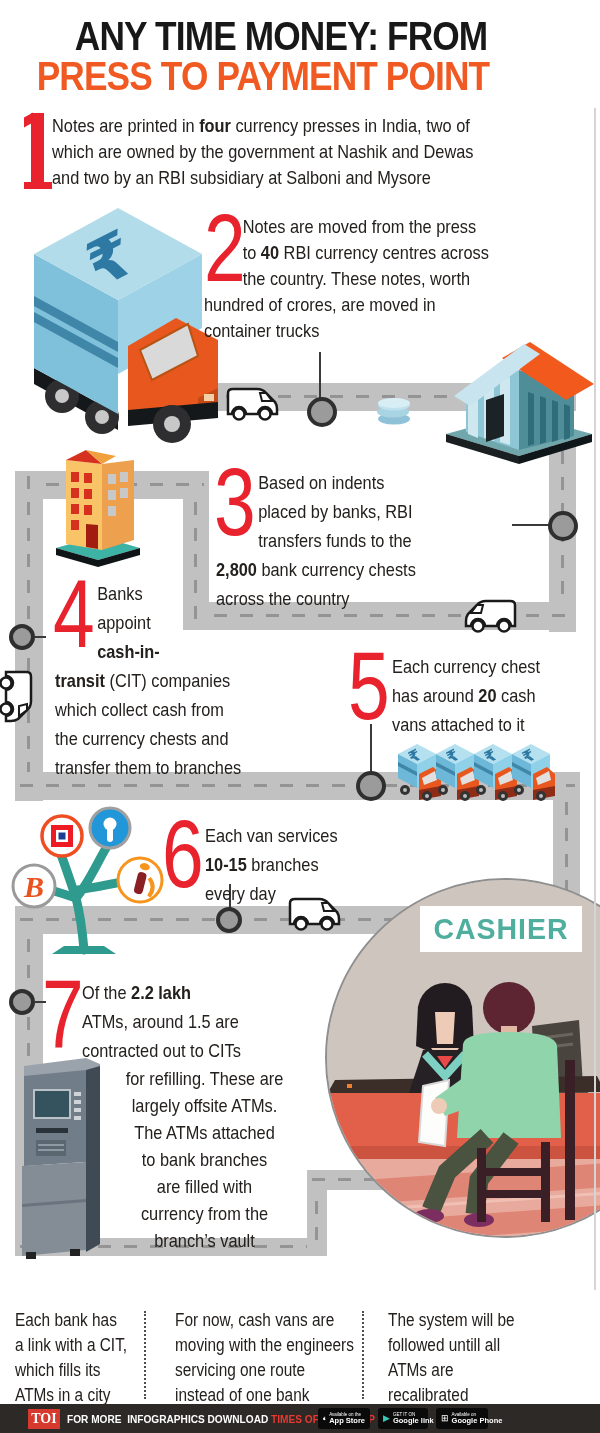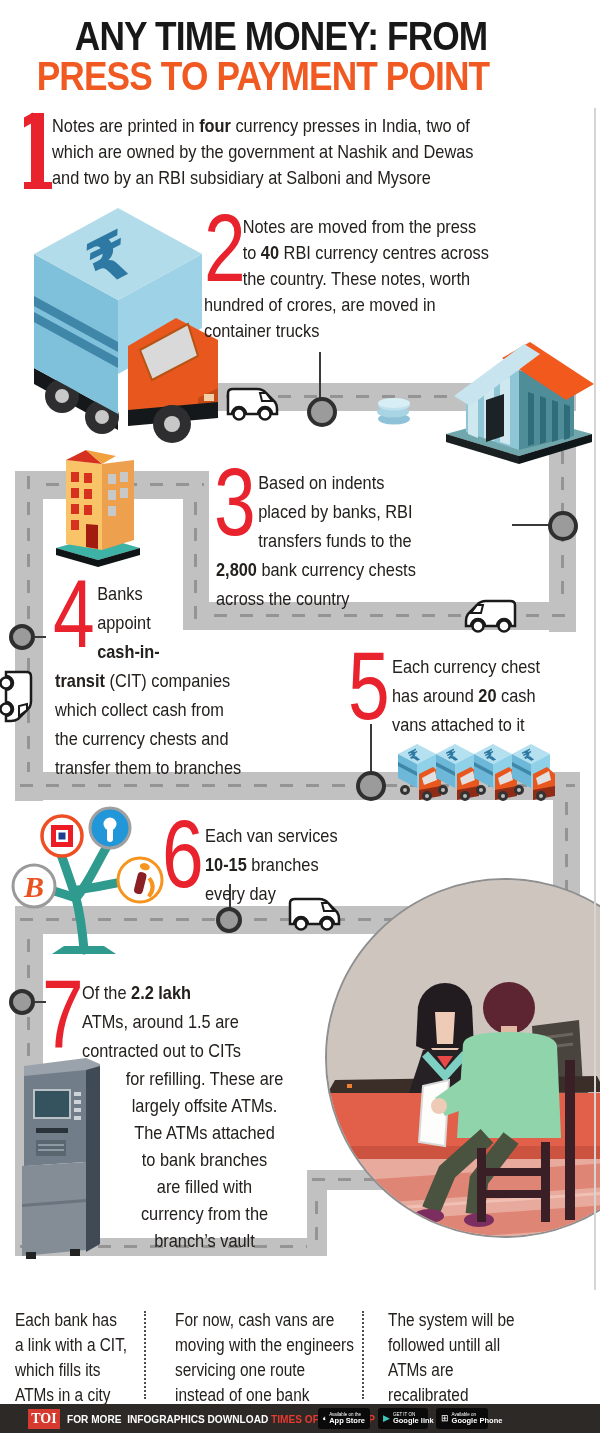--- a/index.html
+++ b/index.html
@@ -357,20 +357,21 @@
       <ellipse cx="102" cy="336" rx="15" ry="7" fill="#7c2e60"></ellipse>
       <ellipse cx="152" cy="340" rx="15" ry="7" fill="#7c2e60"></ellipse>
 
       <rect x="150" y="268" width="9" height="74" fill="#3a2026"></rect>
       <rect x="214" y="262" width="9" height="80" fill="#3a2026"></rect>
       <rect x="150" y="288" width="73" height="8" fill="#3a2026"></rect>
       <rect x="150" y="310" width="73" height="8" fill="#3a2026"></rect>
       <rect x="238" y="180" width="10" height="160" fill="#3a2026"></rect>
     </svg>
   </div>
+  <div class="cashier-label"><span>CASHIER</span></div>
 
   <div class="title-wrap">
     <div class="title-line title-black">ANY TIME MONEY: FROM</div>
     <div class="title-line title-orange">PRESS TO PAYMENT POINT</div>
   </div>
 
   <div class="one">
       <div class="bar"></div>
       <div class="foot"></div>
       <div class="flag"></div>

